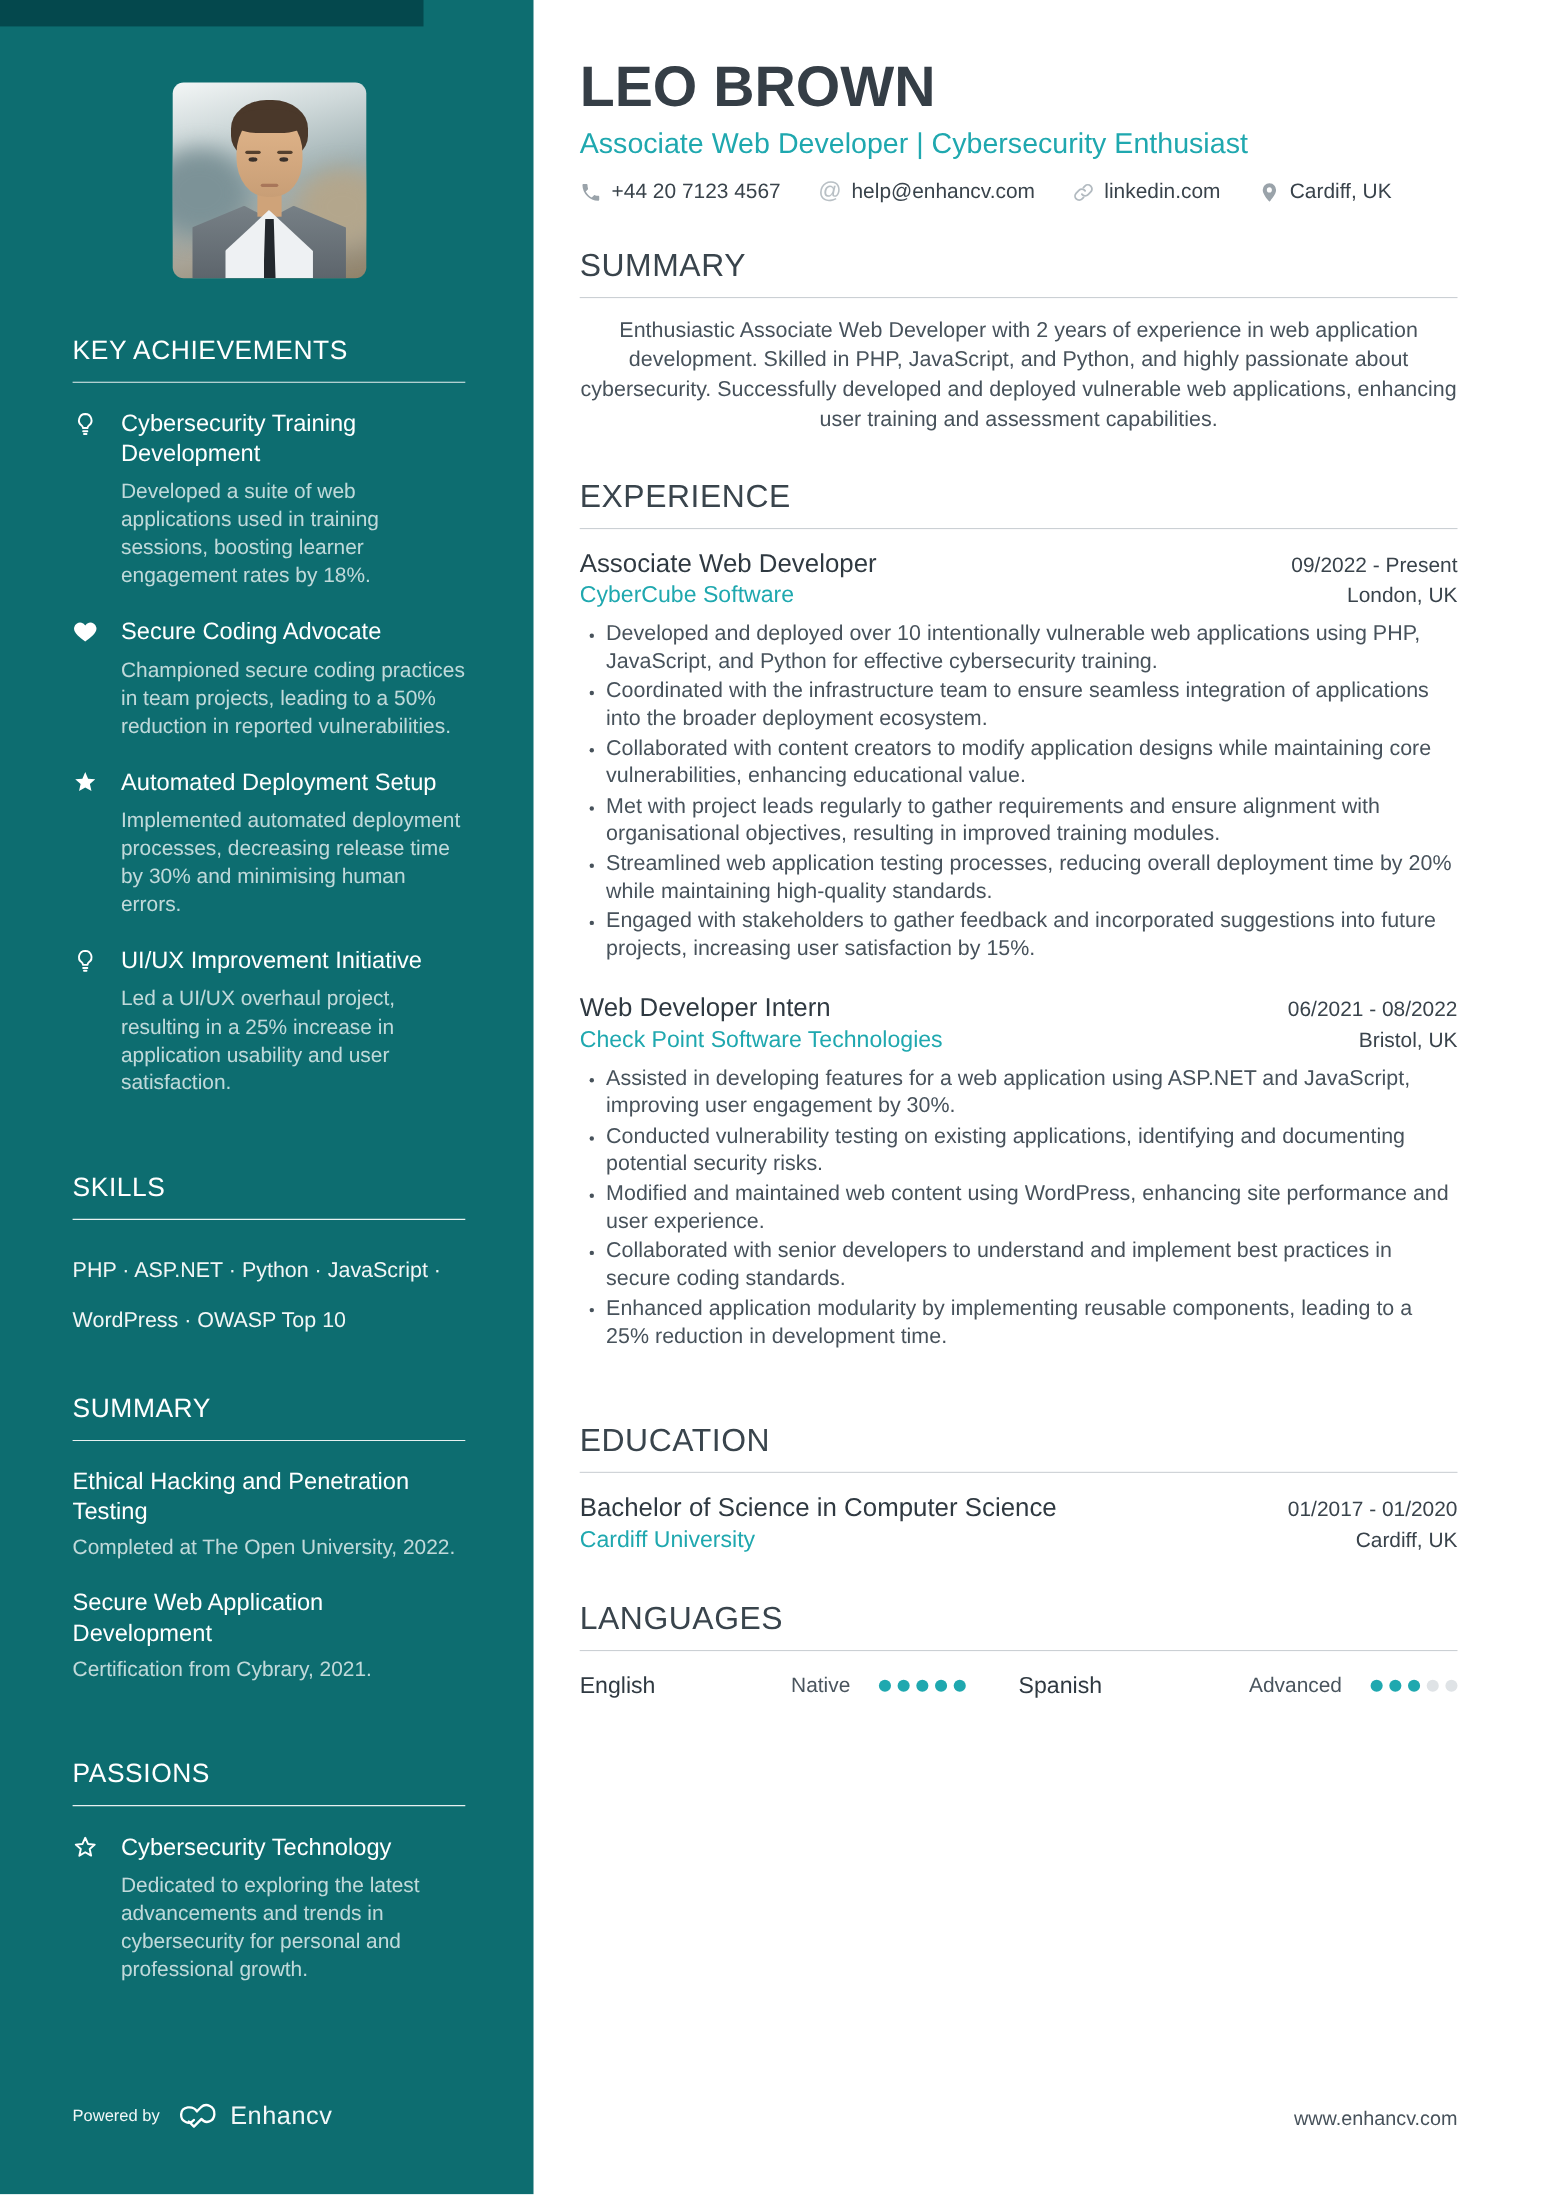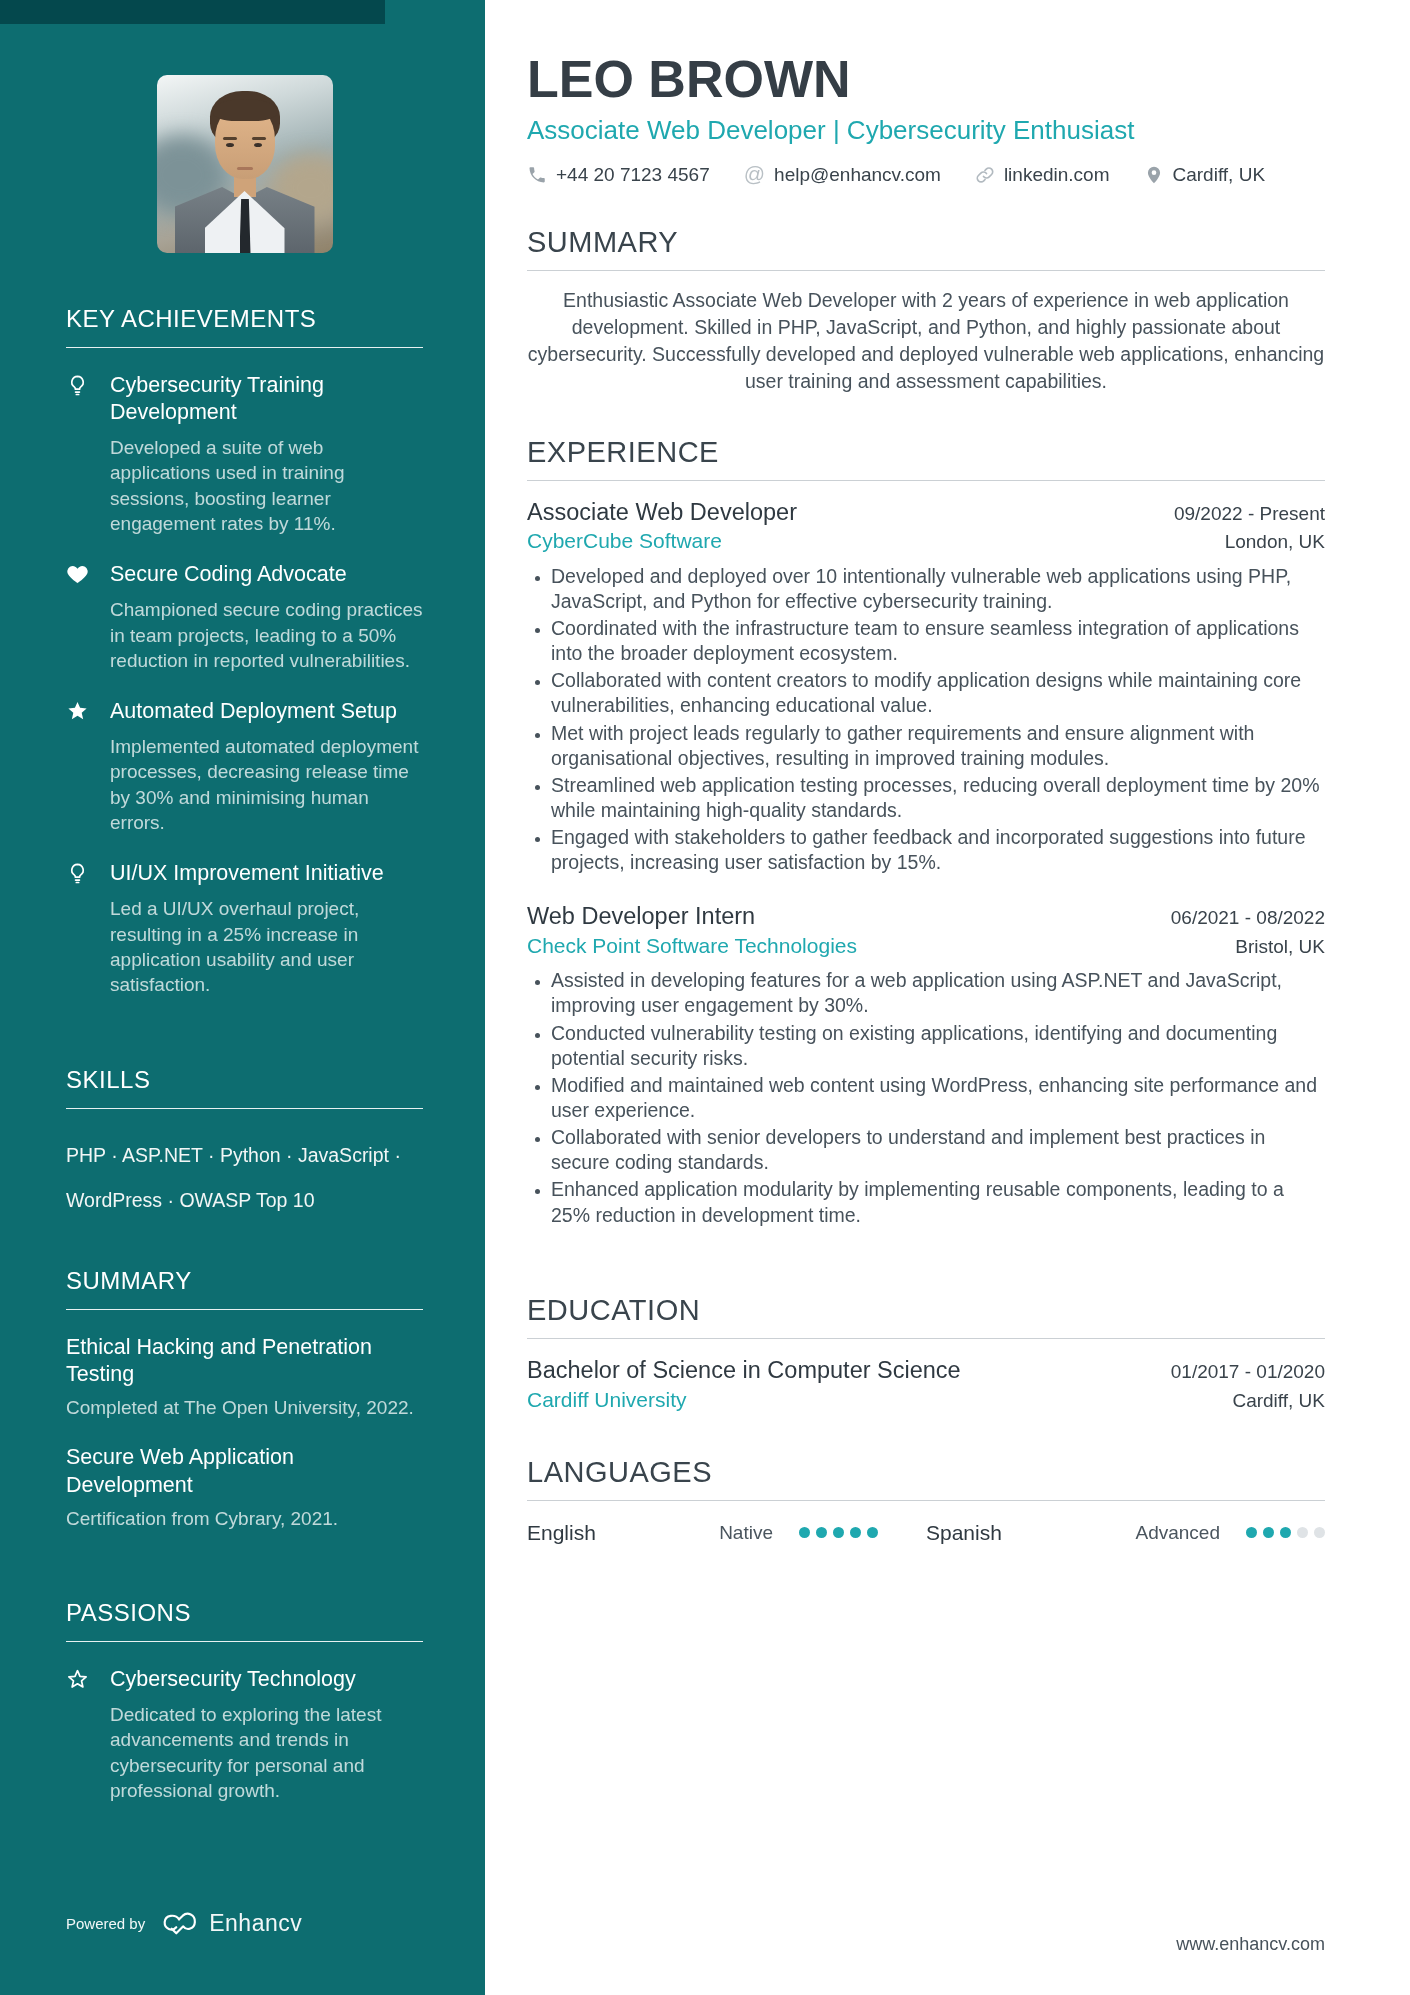--- a/index.html
+++ b/index.html
@@ -51,21 +51,21 @@
   .sb-course { margin-bottom:24px; }
   .sb-course-title { font-size:21.5px; font-weight:500; line-height:1.26; color:#fff; margin-bottom:7px; }
   .sb-course-desc  { font-size:19px; line-height:1.33; color:rgba(255,255,255,0.74); }
 
   .sb-footer { margin-top:auto; display:flex; align-items:center; }
   .sb-powered { font-size:15px; color:rgba(255,255,255,0.95); margin-right:16px; }
   .sb-logo svg { width:38px; height:26px; display:block; }
   .sb-brand { font-size:23px; font-weight:300; letter-spacing:0.5px; color:rgba(255,255,255,0.95); margin-left:10px; }
 
   
-  .main { flex:1; height:100%; padding:52px 85px 40px 42px; display:flex; flex-direction:column; }
+  .main { flex:1; height:100%; padding:52px 85px 58px 42px; display:flex; flex-direction:column; }
 
   .name { font-size:52px; font-weight:700; color:#353E46; letter-spacing:0; line-height:1.05; }
   .subtitle { font-size:26px; color:#1FA8AF; margin-top:8px; }
   .contacts { display:flex; align-items:center; margin-top:18px; column-gap:34px; }
   .contact { display:flex; align-items:center; font-size:19px; color:#39434B; }
   .contact .cicon { display:inline-flex; align-items:center; margin-right:9px; color:#9AA3AA; }
   .contact .cicon svg { width:20px; height:20px; }
   .contact .cicon.atchar { font-size:21px; font-weight:400; color:#B9C0C5; margin-top:-2px; }
 
   .m-section { margin-top:40px; }
@@ -129,21 +129,21 @@
 
       <div class="sb-item">
         <span class="sb-icon">
           <svg viewBox="0 0 24 24" fill="none" stroke="#fff" stroke-width="1.8" stroke-linecap="round" stroke-linejoin="round">
               <path d="M12 2.5a6 6 0 0 0-3.4 10.9c.8.6 1.2 1.5 1.2 2.4h4.4c0-.9.4-1.8 1.2-2.4A6 6 0 0 0 12 2.5z"></path>
               <path d="M10 18.8h4M10.8 21.4h2.4"></path>
             </svg>
         </span>
         <div>
           <h3 class="sb-item-title">Cybersecurity Training Development</h3>
-          <p class="sb-item-desc">Developed a suite of web applications used in training sessions, boosting learner engagement rates by 11%.</p>
+          <p class="sb-item-desc">Developed a suite of web applications used in training sessions, boosting learner engagement rates by 18%.</p>
         </div>
       </div>
 
       <div class="sb-item">
         <span class="sb-icon">
           <svg viewBox="0 0 24 24" fill="#fff">
               <path d="M12 21s-7.6-4.9-9.8-9.2A5.7 5.7 0 0 1 12 5.9a5.7 5.7 0 0 1 9.8 5.9C19.6 16.1 12 21 12 21z"></path>
             </svg>
         </span>
         <div>

